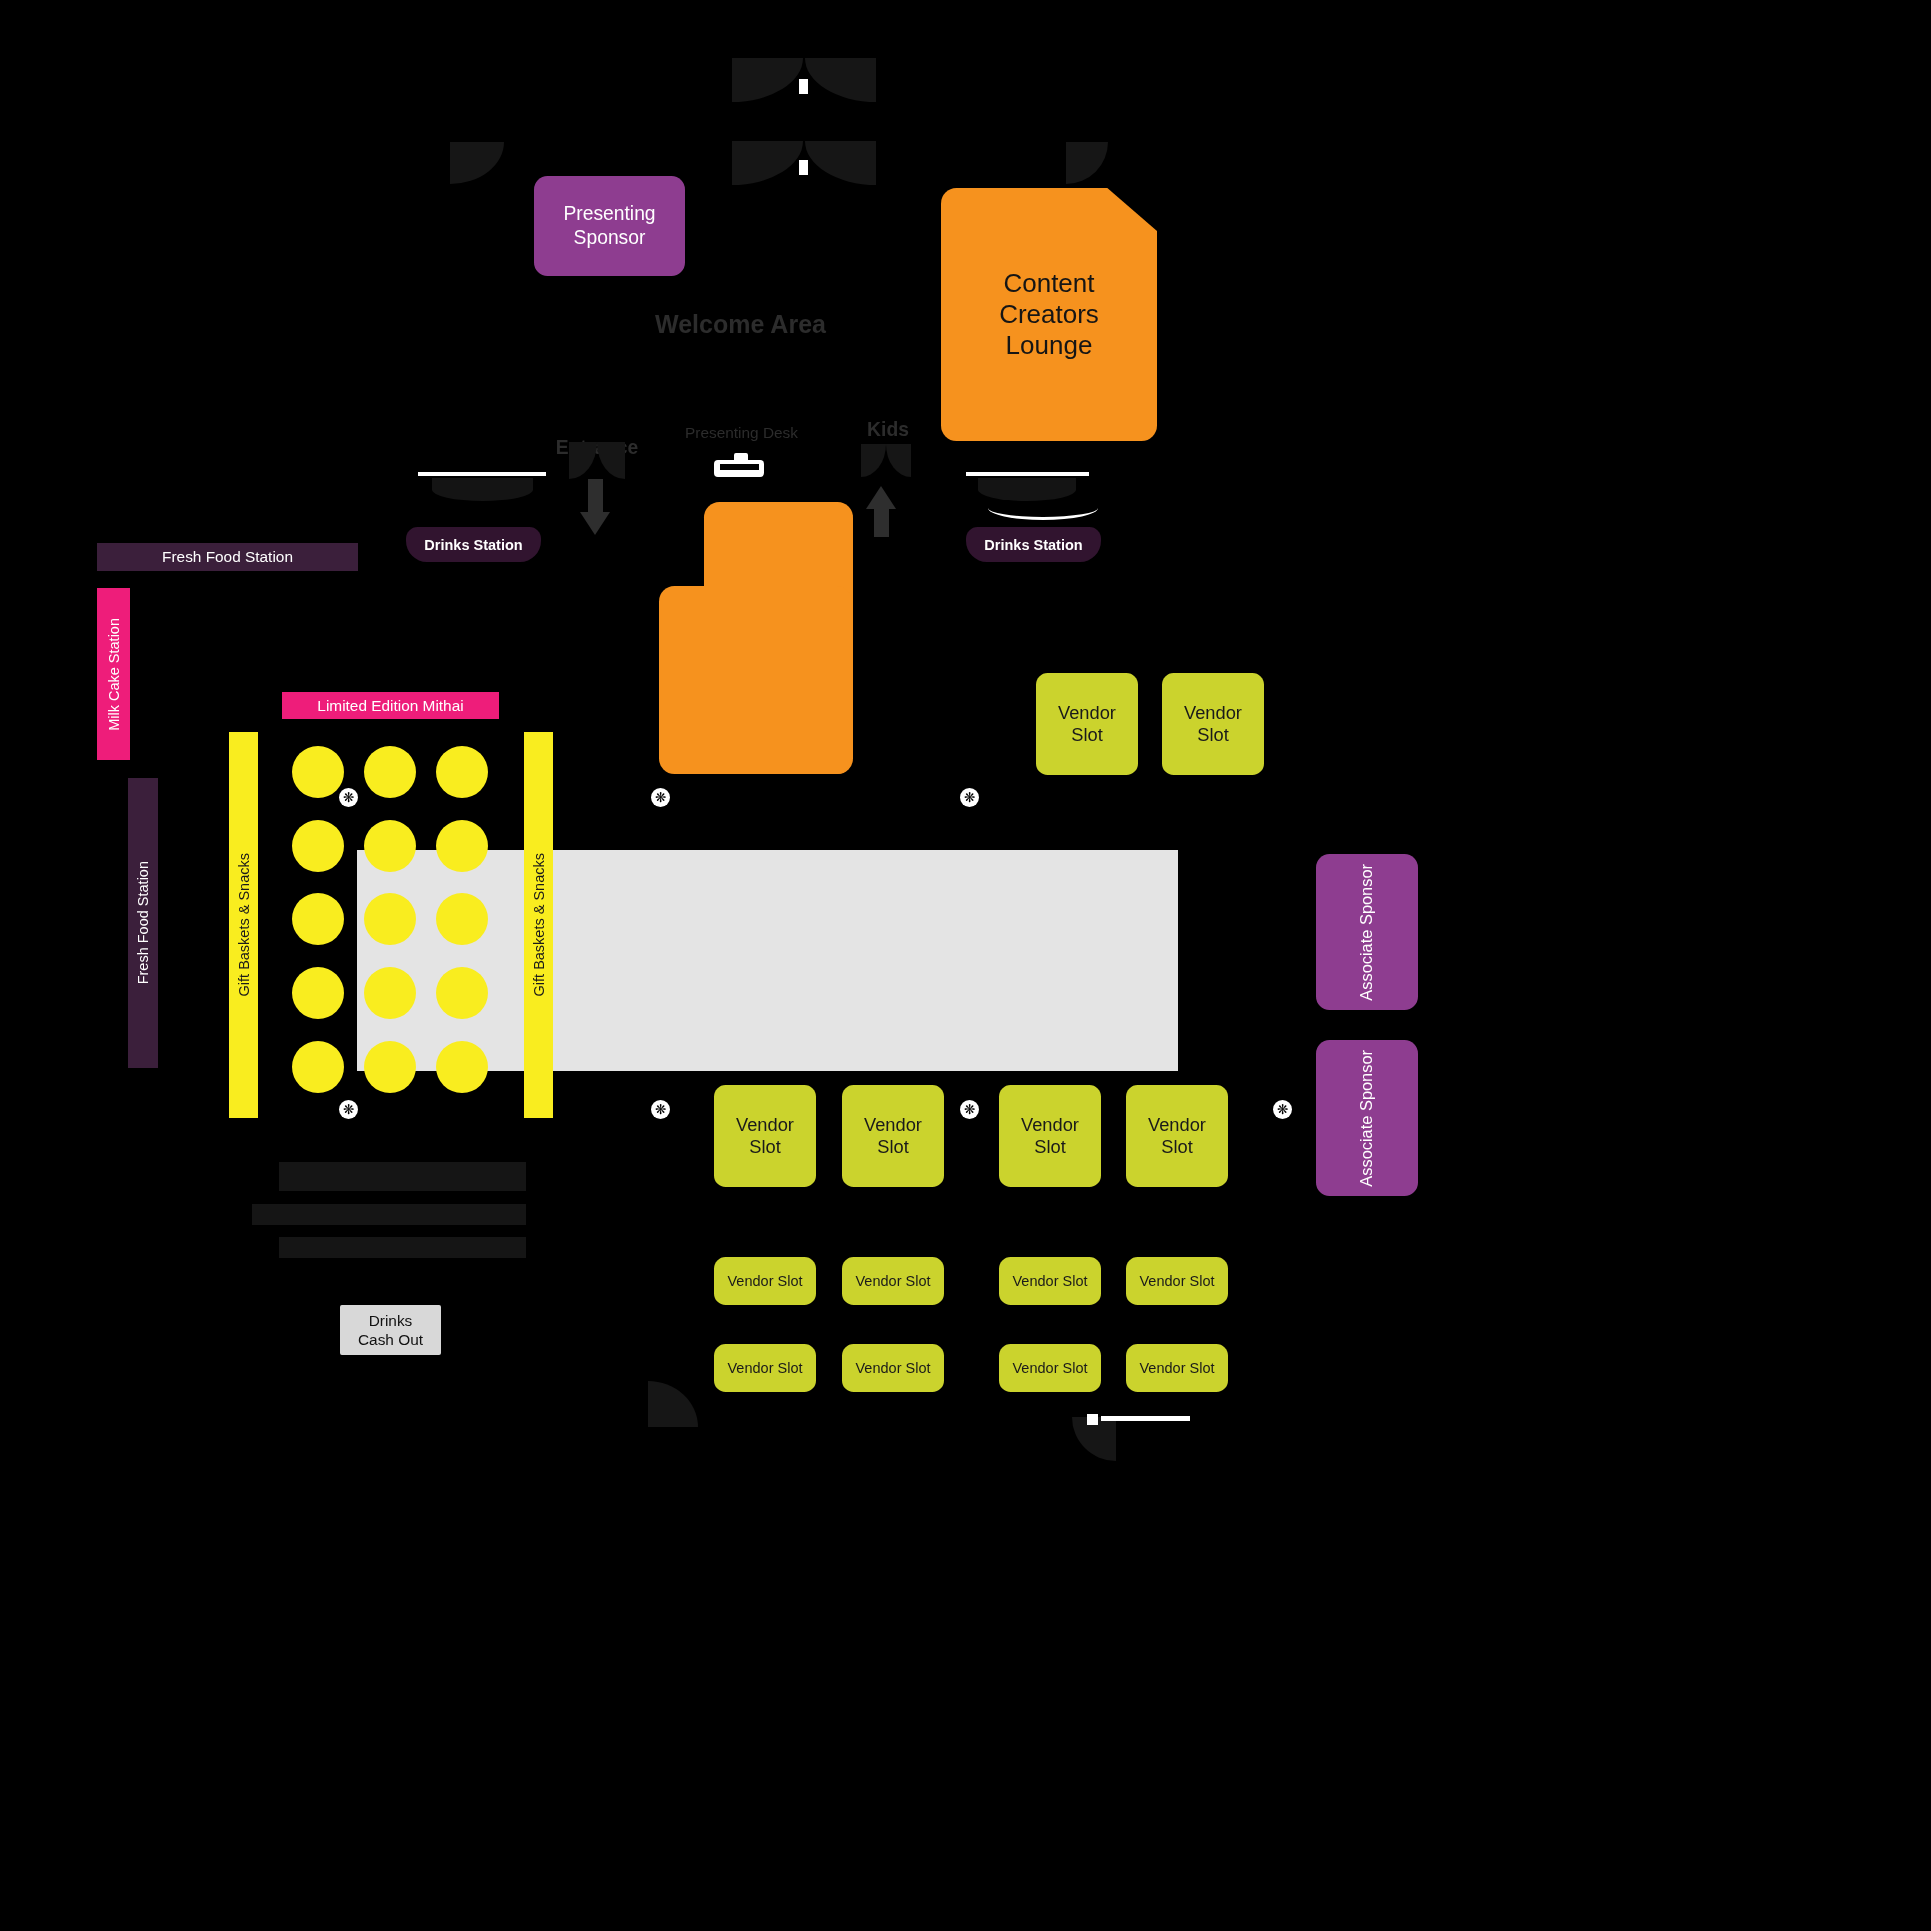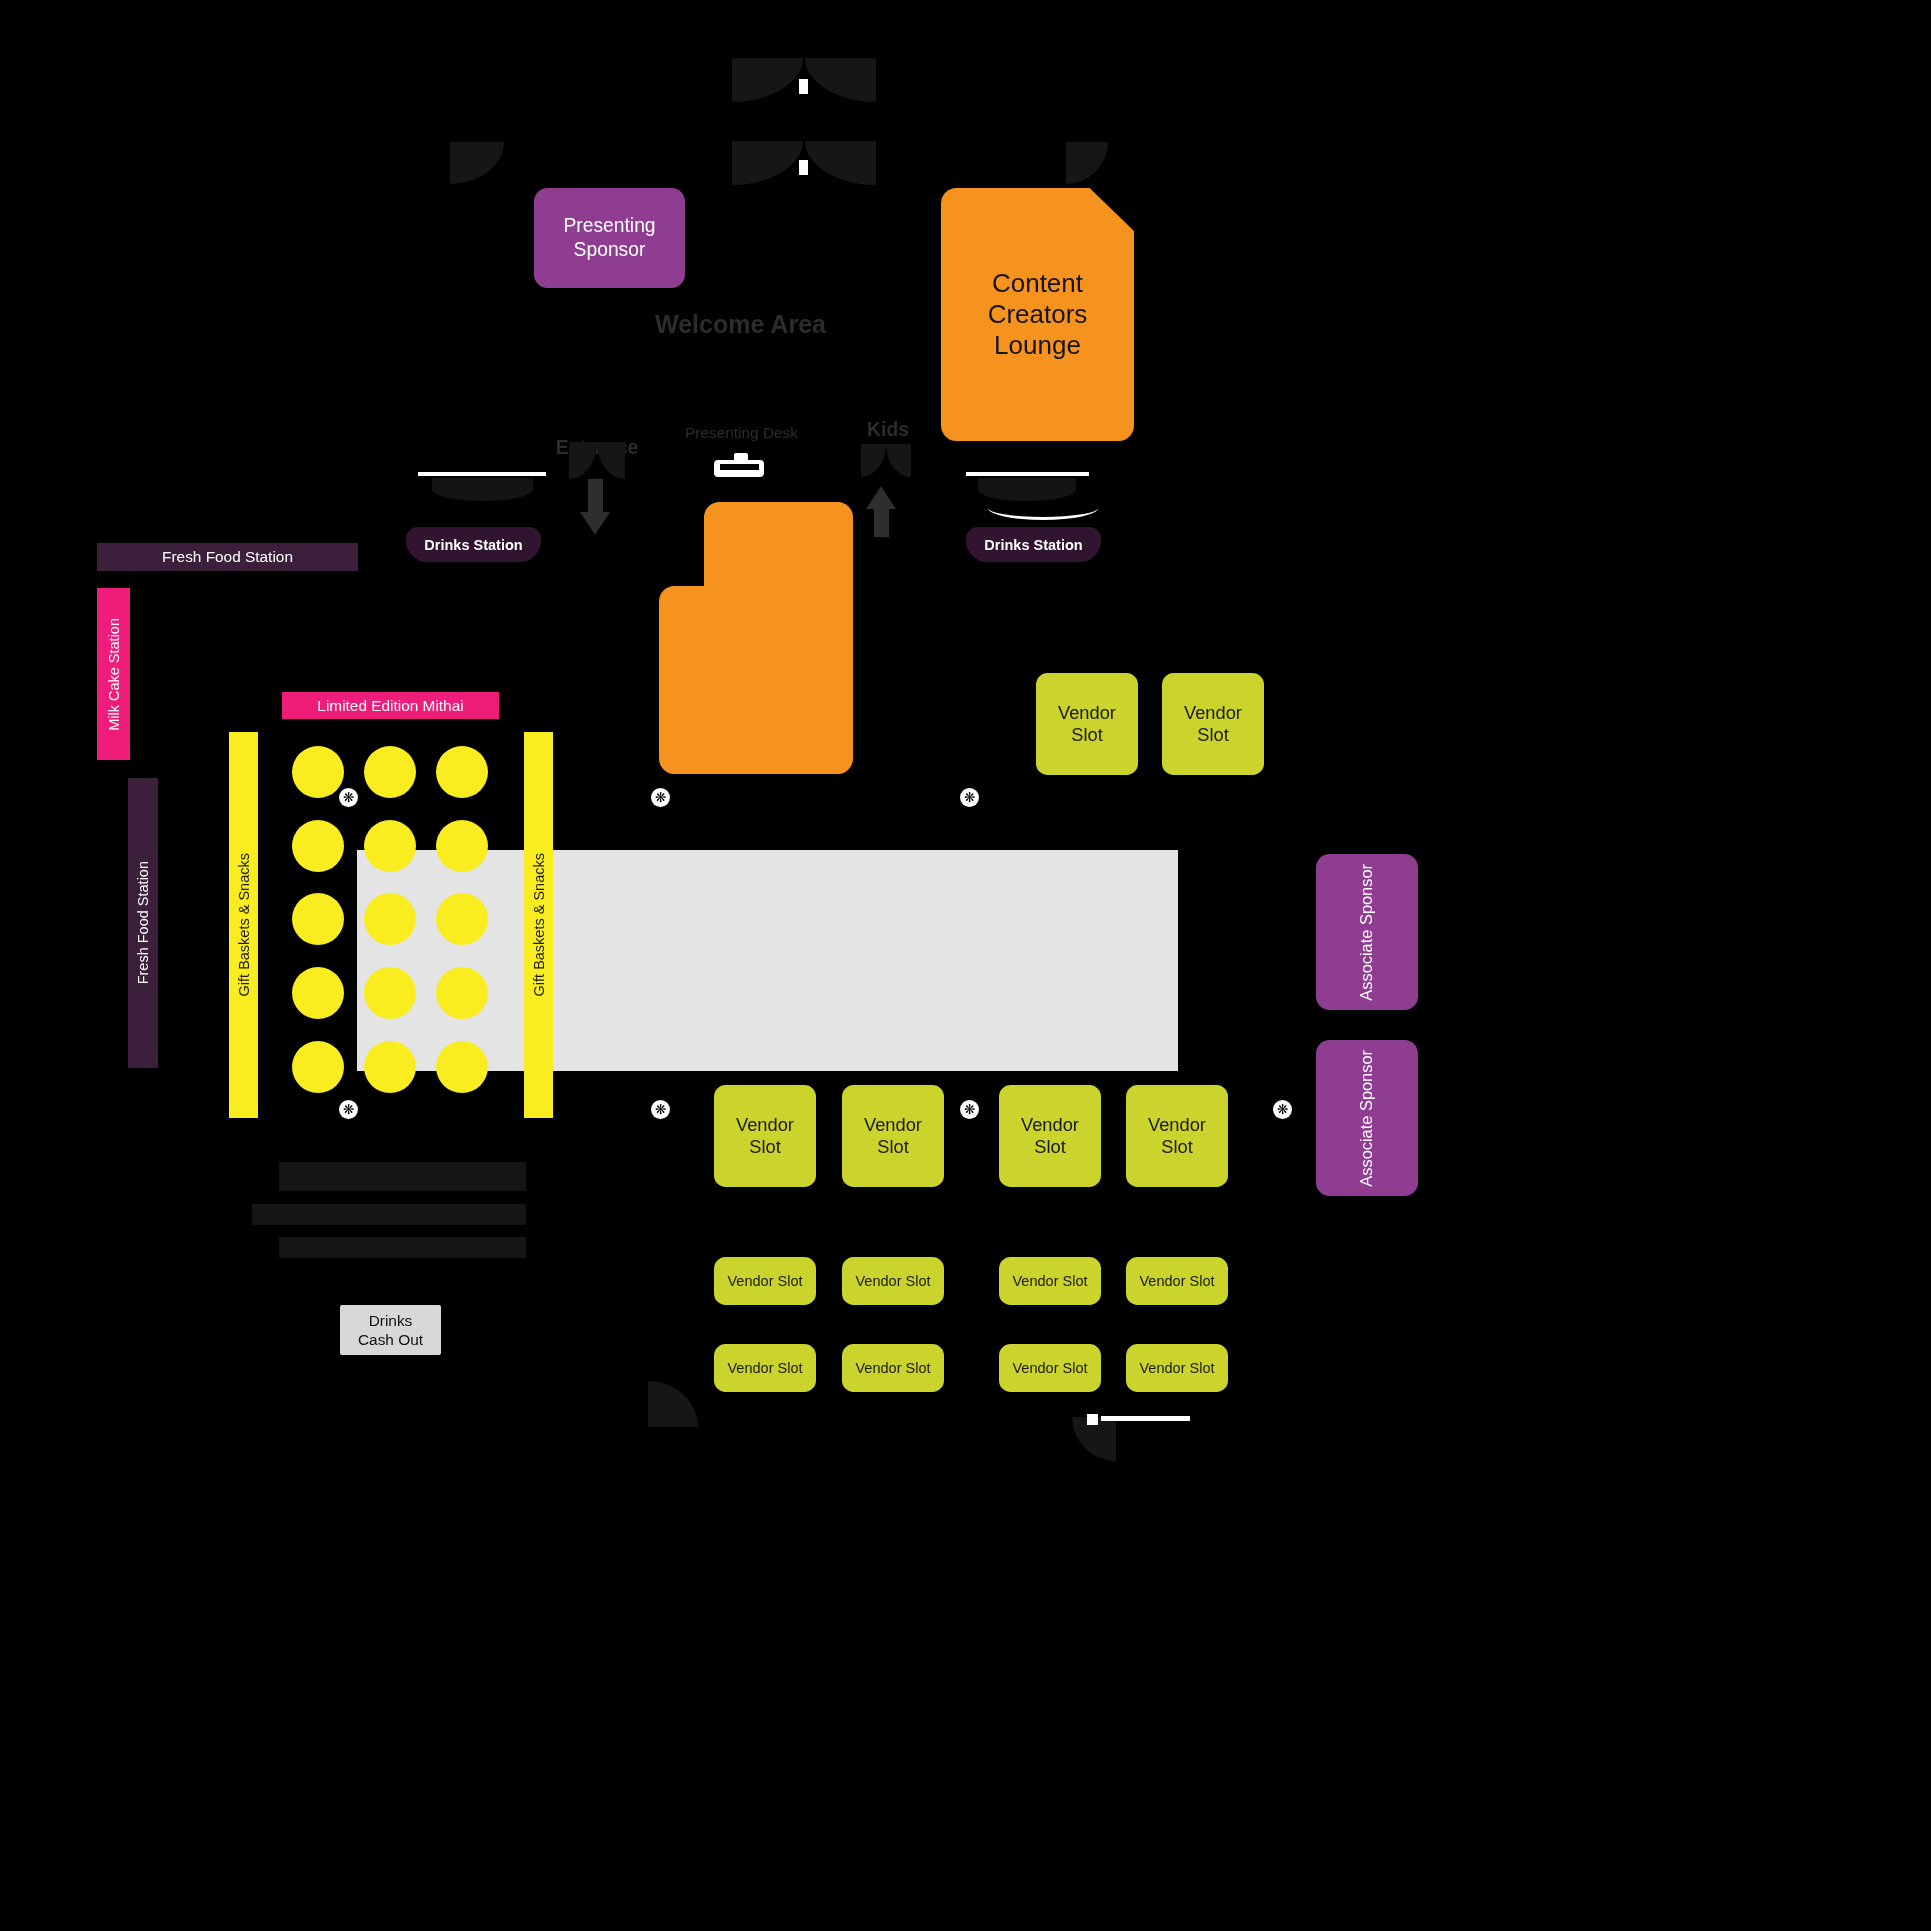--- a/index.html
+++ b/index.html
@@ -41,29 +41,29 @@
   <div class="abs door" style="left:805px;top:58px;width:71px;height:44px;border-radius:0 0 0 100%;"></div>
   <div class="abs" style="left:799px;top:79px;width:8.7px;height:14.5px;background:#fff;"></div>
 
   <div class="abs door" style="left:732px;top:141px;width:71px;height:44px;border-radius:0 0 100% 0;"></div>
   <div class="abs door" style="left:805px;top:141px;width:71px;height:44px;border-radius:0 0 0 100%;"></div>
   <div class="abs" style="left:799px;top:160px;width:8.7px;height:14.5px;background:#fff;"></div>
 
   <div class="abs door" style="left:450px;top:142px;width:54px;height:42px;border-radius:0 0 100% 0;"></div>
   <div class="abs door" style="left:1066px;top:142px;width:42px;height:42px;border-radius:0 0 100% 0;"></div>
 
-  <div class="abs box purple-box center" style="left:534px;top:188px;width:151px;height:100px;align-items:center;">
+  <div class="abs box purple-box center" style="left:534px;top:176px;width:151px;height:100px;align-items:center;">
     <div style="width:116px;font-size:19.3px;line-height:1.25;font-weight:500;">Presenting Sponsor</div>
   </div>
 
   <div class="abs center graytext" style="left:632px;top:307px;width:217px;height:35px;font-size:25px;font-weight:600;align-items:center;">
     <span>Welcome Area</span>
   </div>
 
-  <div class="abs orange-box center" style="left:941px;top:188px;width:193px;height:253px;border-radius:15.4px;
+  <div class="abs orange-box center" style="left:941px;top:188px;width:216px;height:253px;border-radius:15.4px;
               clip-path:polygon(0 0, 77% 0, 100% 17%, 100% 100%, 0 100%);align-items:center;">
     <div class="bigtext" style="width:145px;">Content Creators Lounge</div>
   </div>
 
   <div class="abs center graytext" style="left:539px;top:417px;width:116px;height:25px;font-size:19.3px;font-weight:700;margin-top:18px;">
     <span>Entrance</span>
   </div>
   <div class="abs center graytext" style="left:674px;top:422px;width:135px;height:21px;font-size:15.4px;">
     <span>Presenting Desk</span>
   </div>

